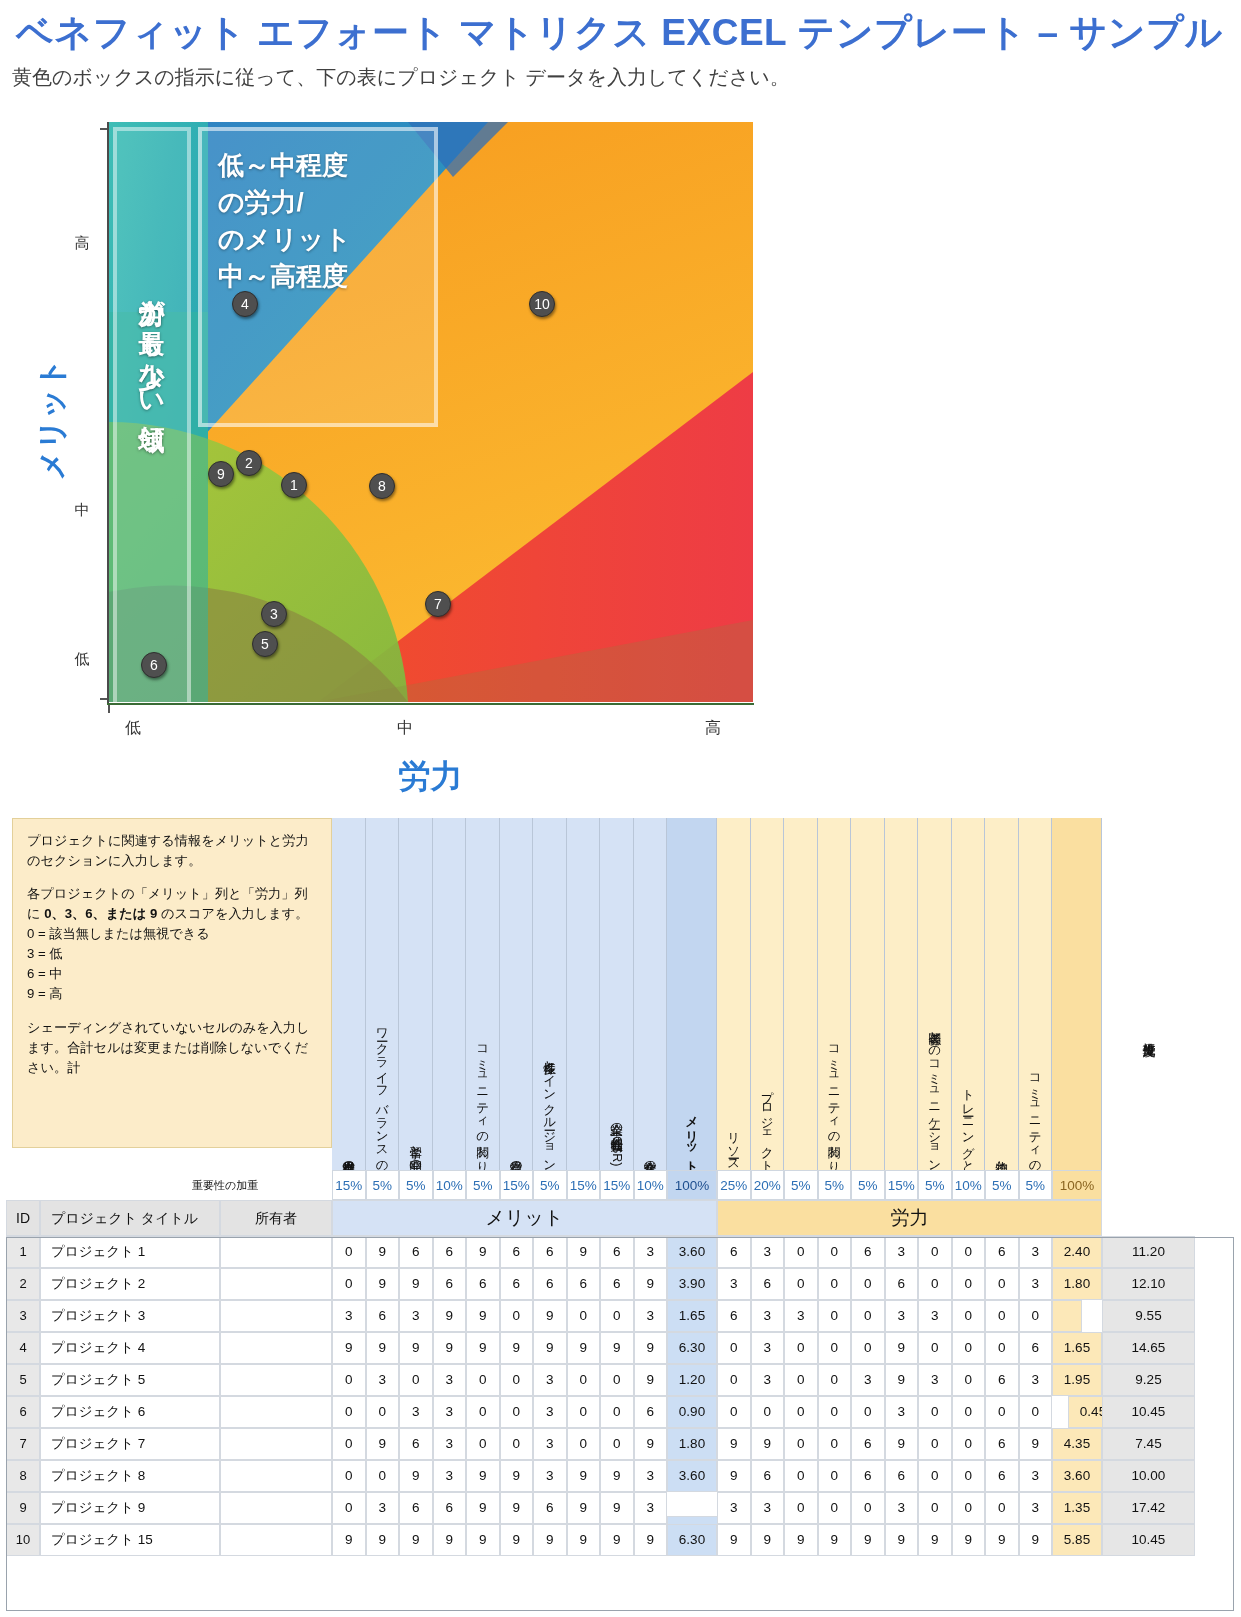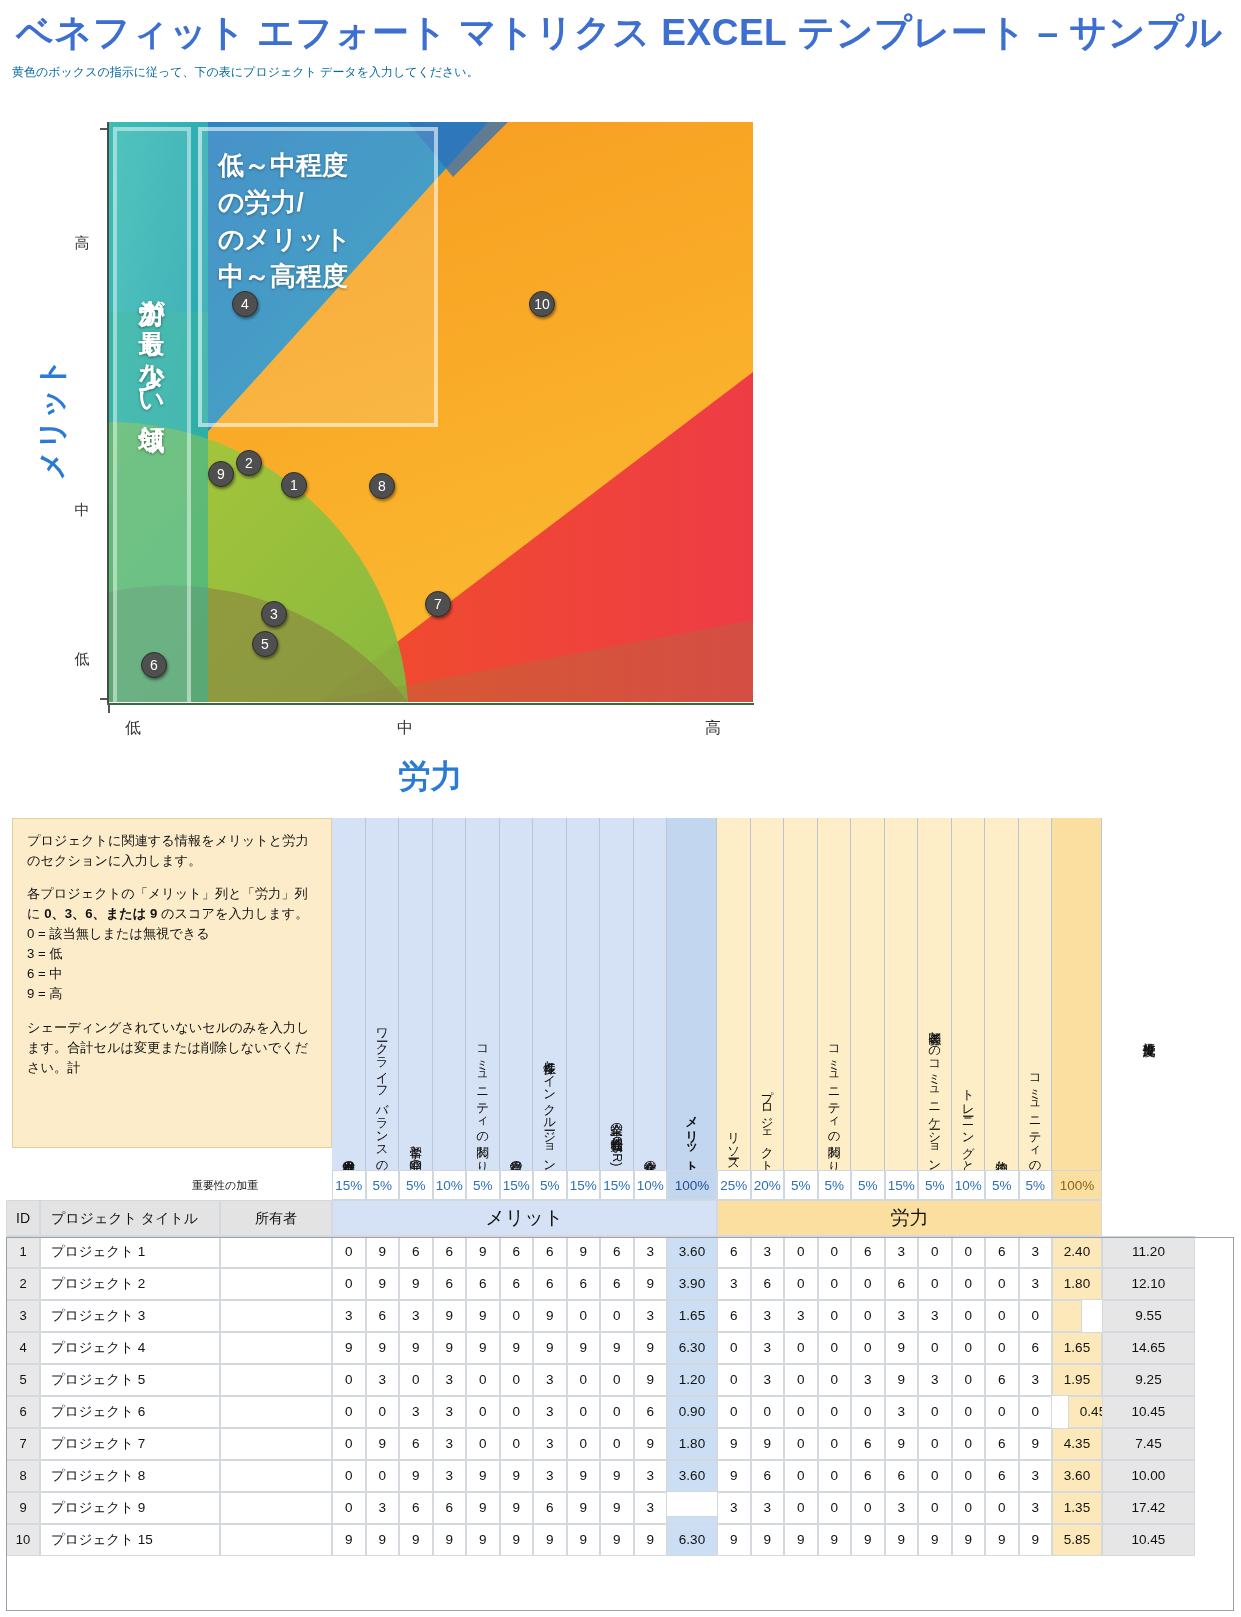--- a/index.html
+++ b/index.html
@@ -13,21 +13,21 @@
     position:relative;
   }
   
   #page-title {
     position:absolute; left:16px; top:8px; width:1200px;
     font-size:37px; font-weight:bold; color:#3c6fd0;
     letter-spacing:0.5px; white-space:nowrap;
   }
   #page-subtitle {
     position:absolute; left:12px; top:64px;
-    font-size:12px; color:#0369a1;
+    font-size:20px; color:#404040;
   }
   
   #chart-area {
     position:absolute; left:0px; top:100px; width:800px; height:700px;
   }
   #plot {
     position:absolute; left:108px; top:22px; width:645px; height:580px;
     overflow:hidden;
   }
   .axis-line-y {

